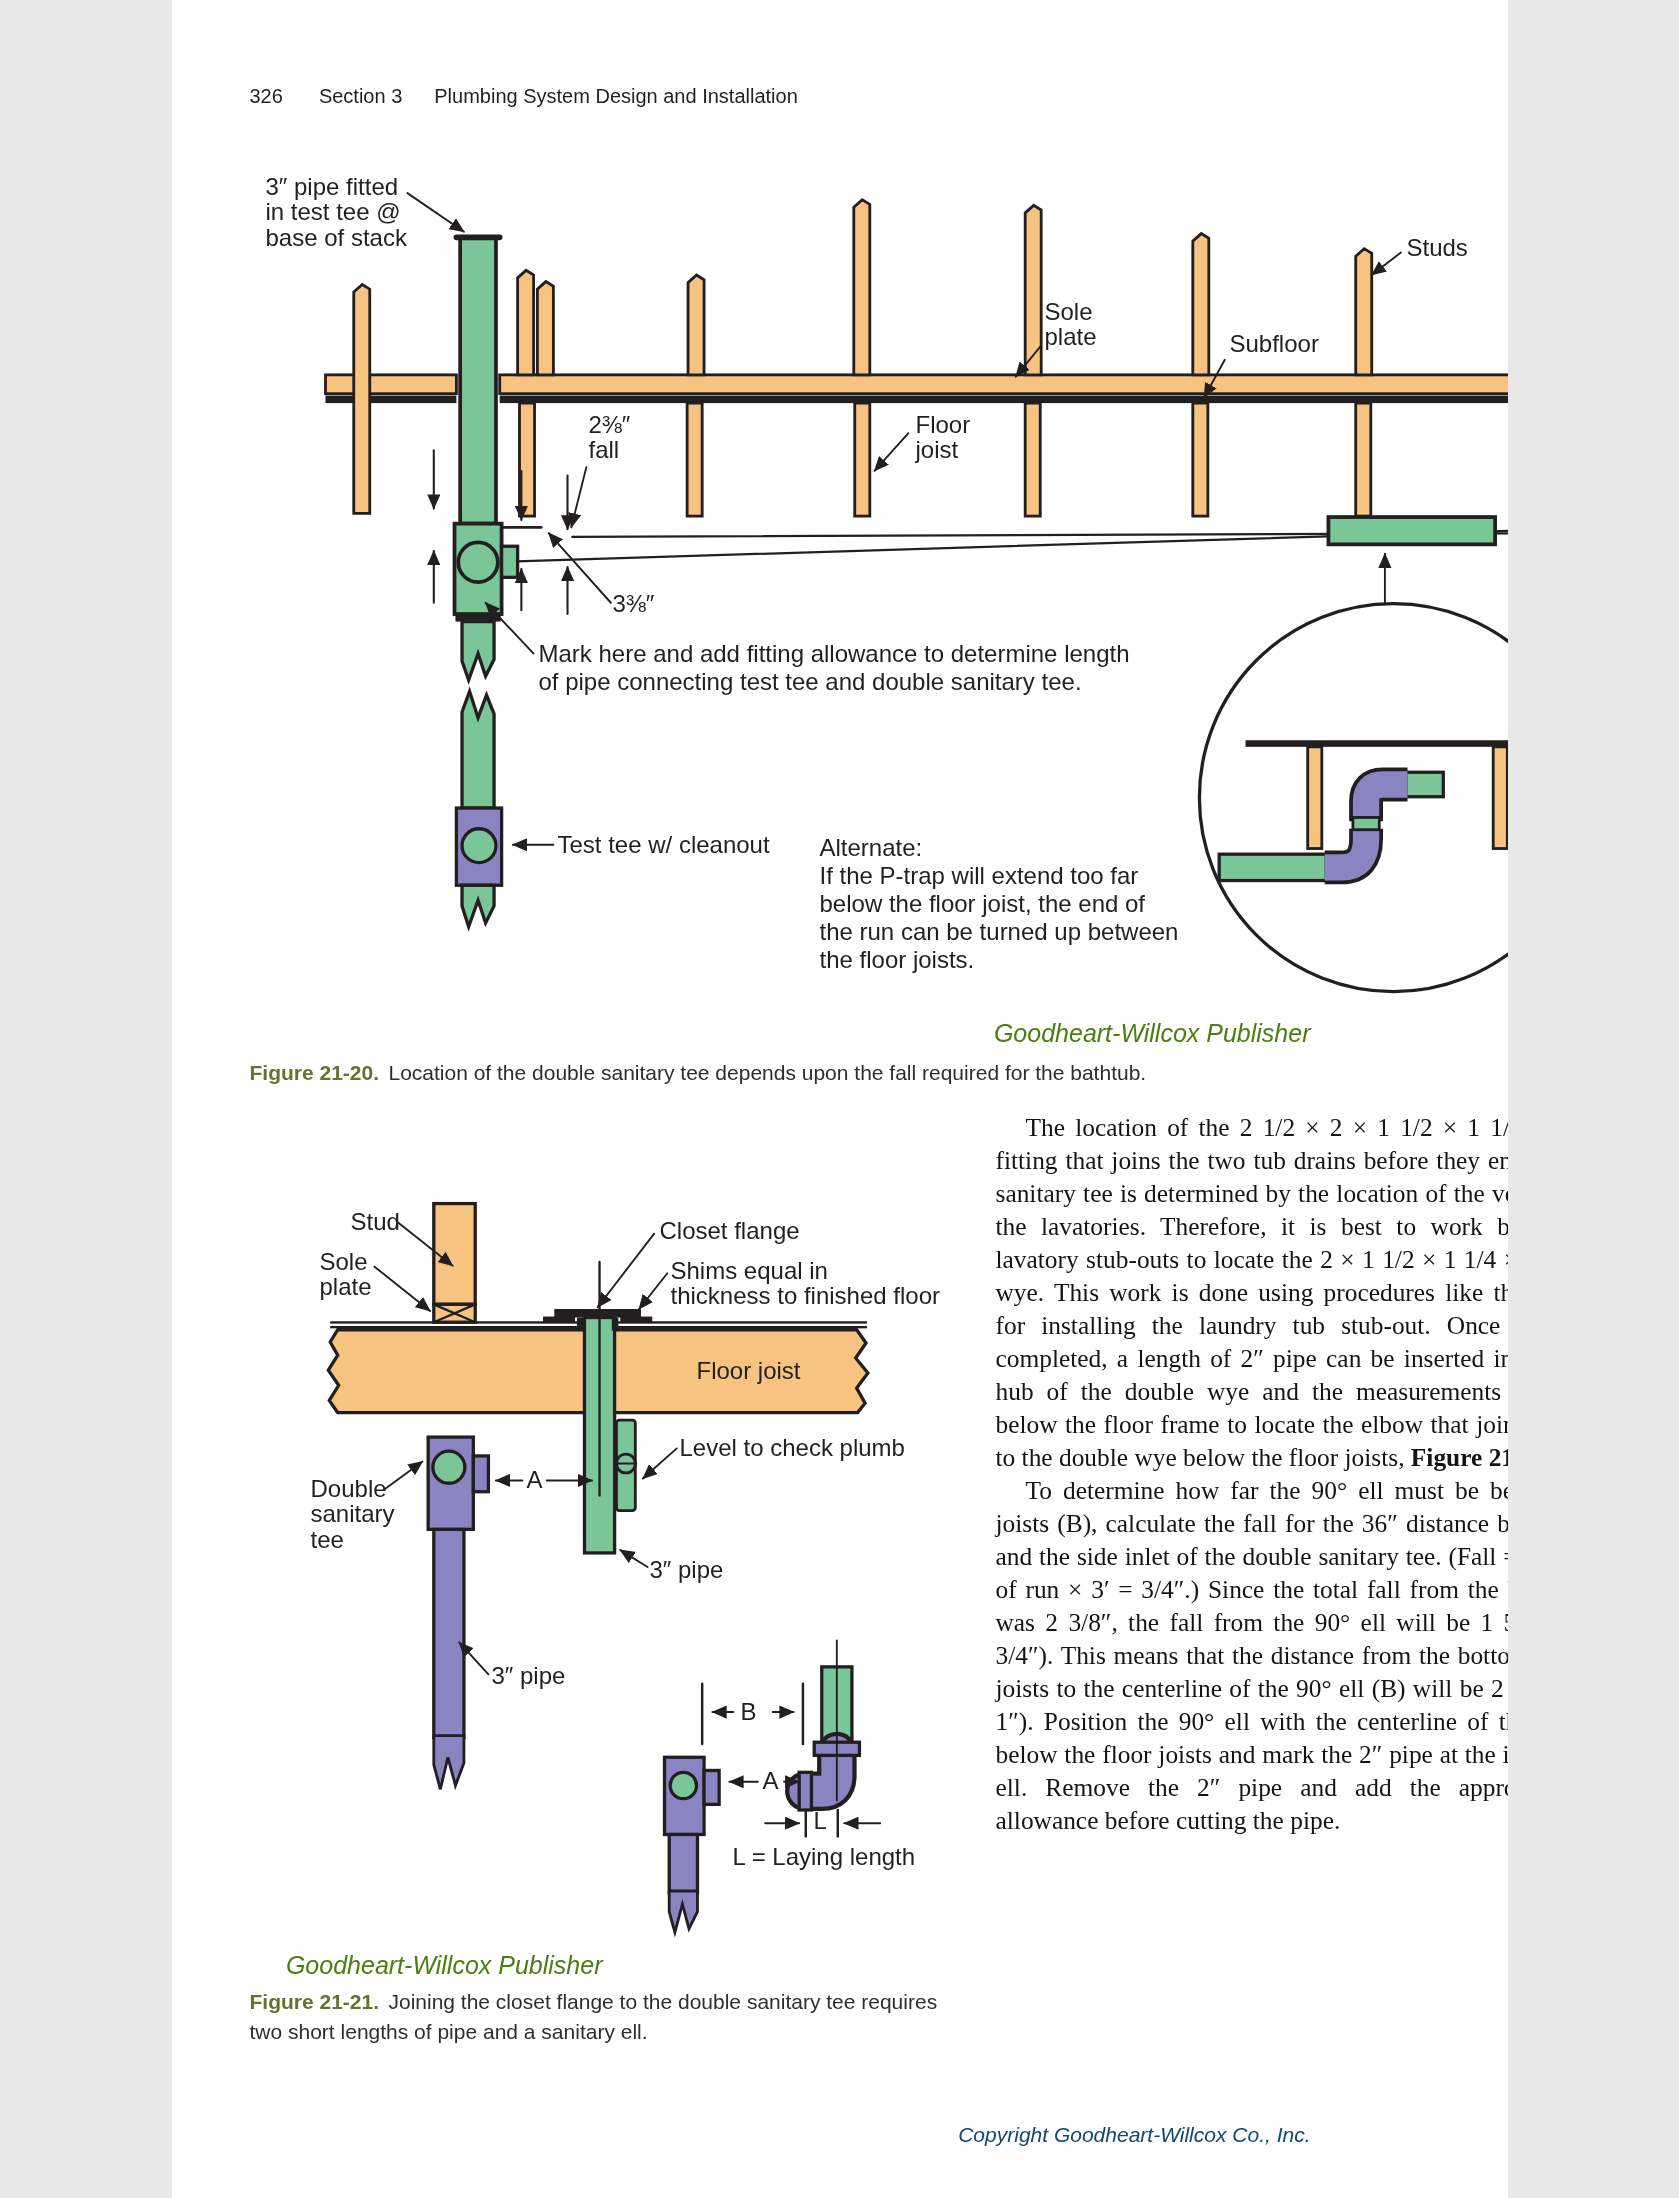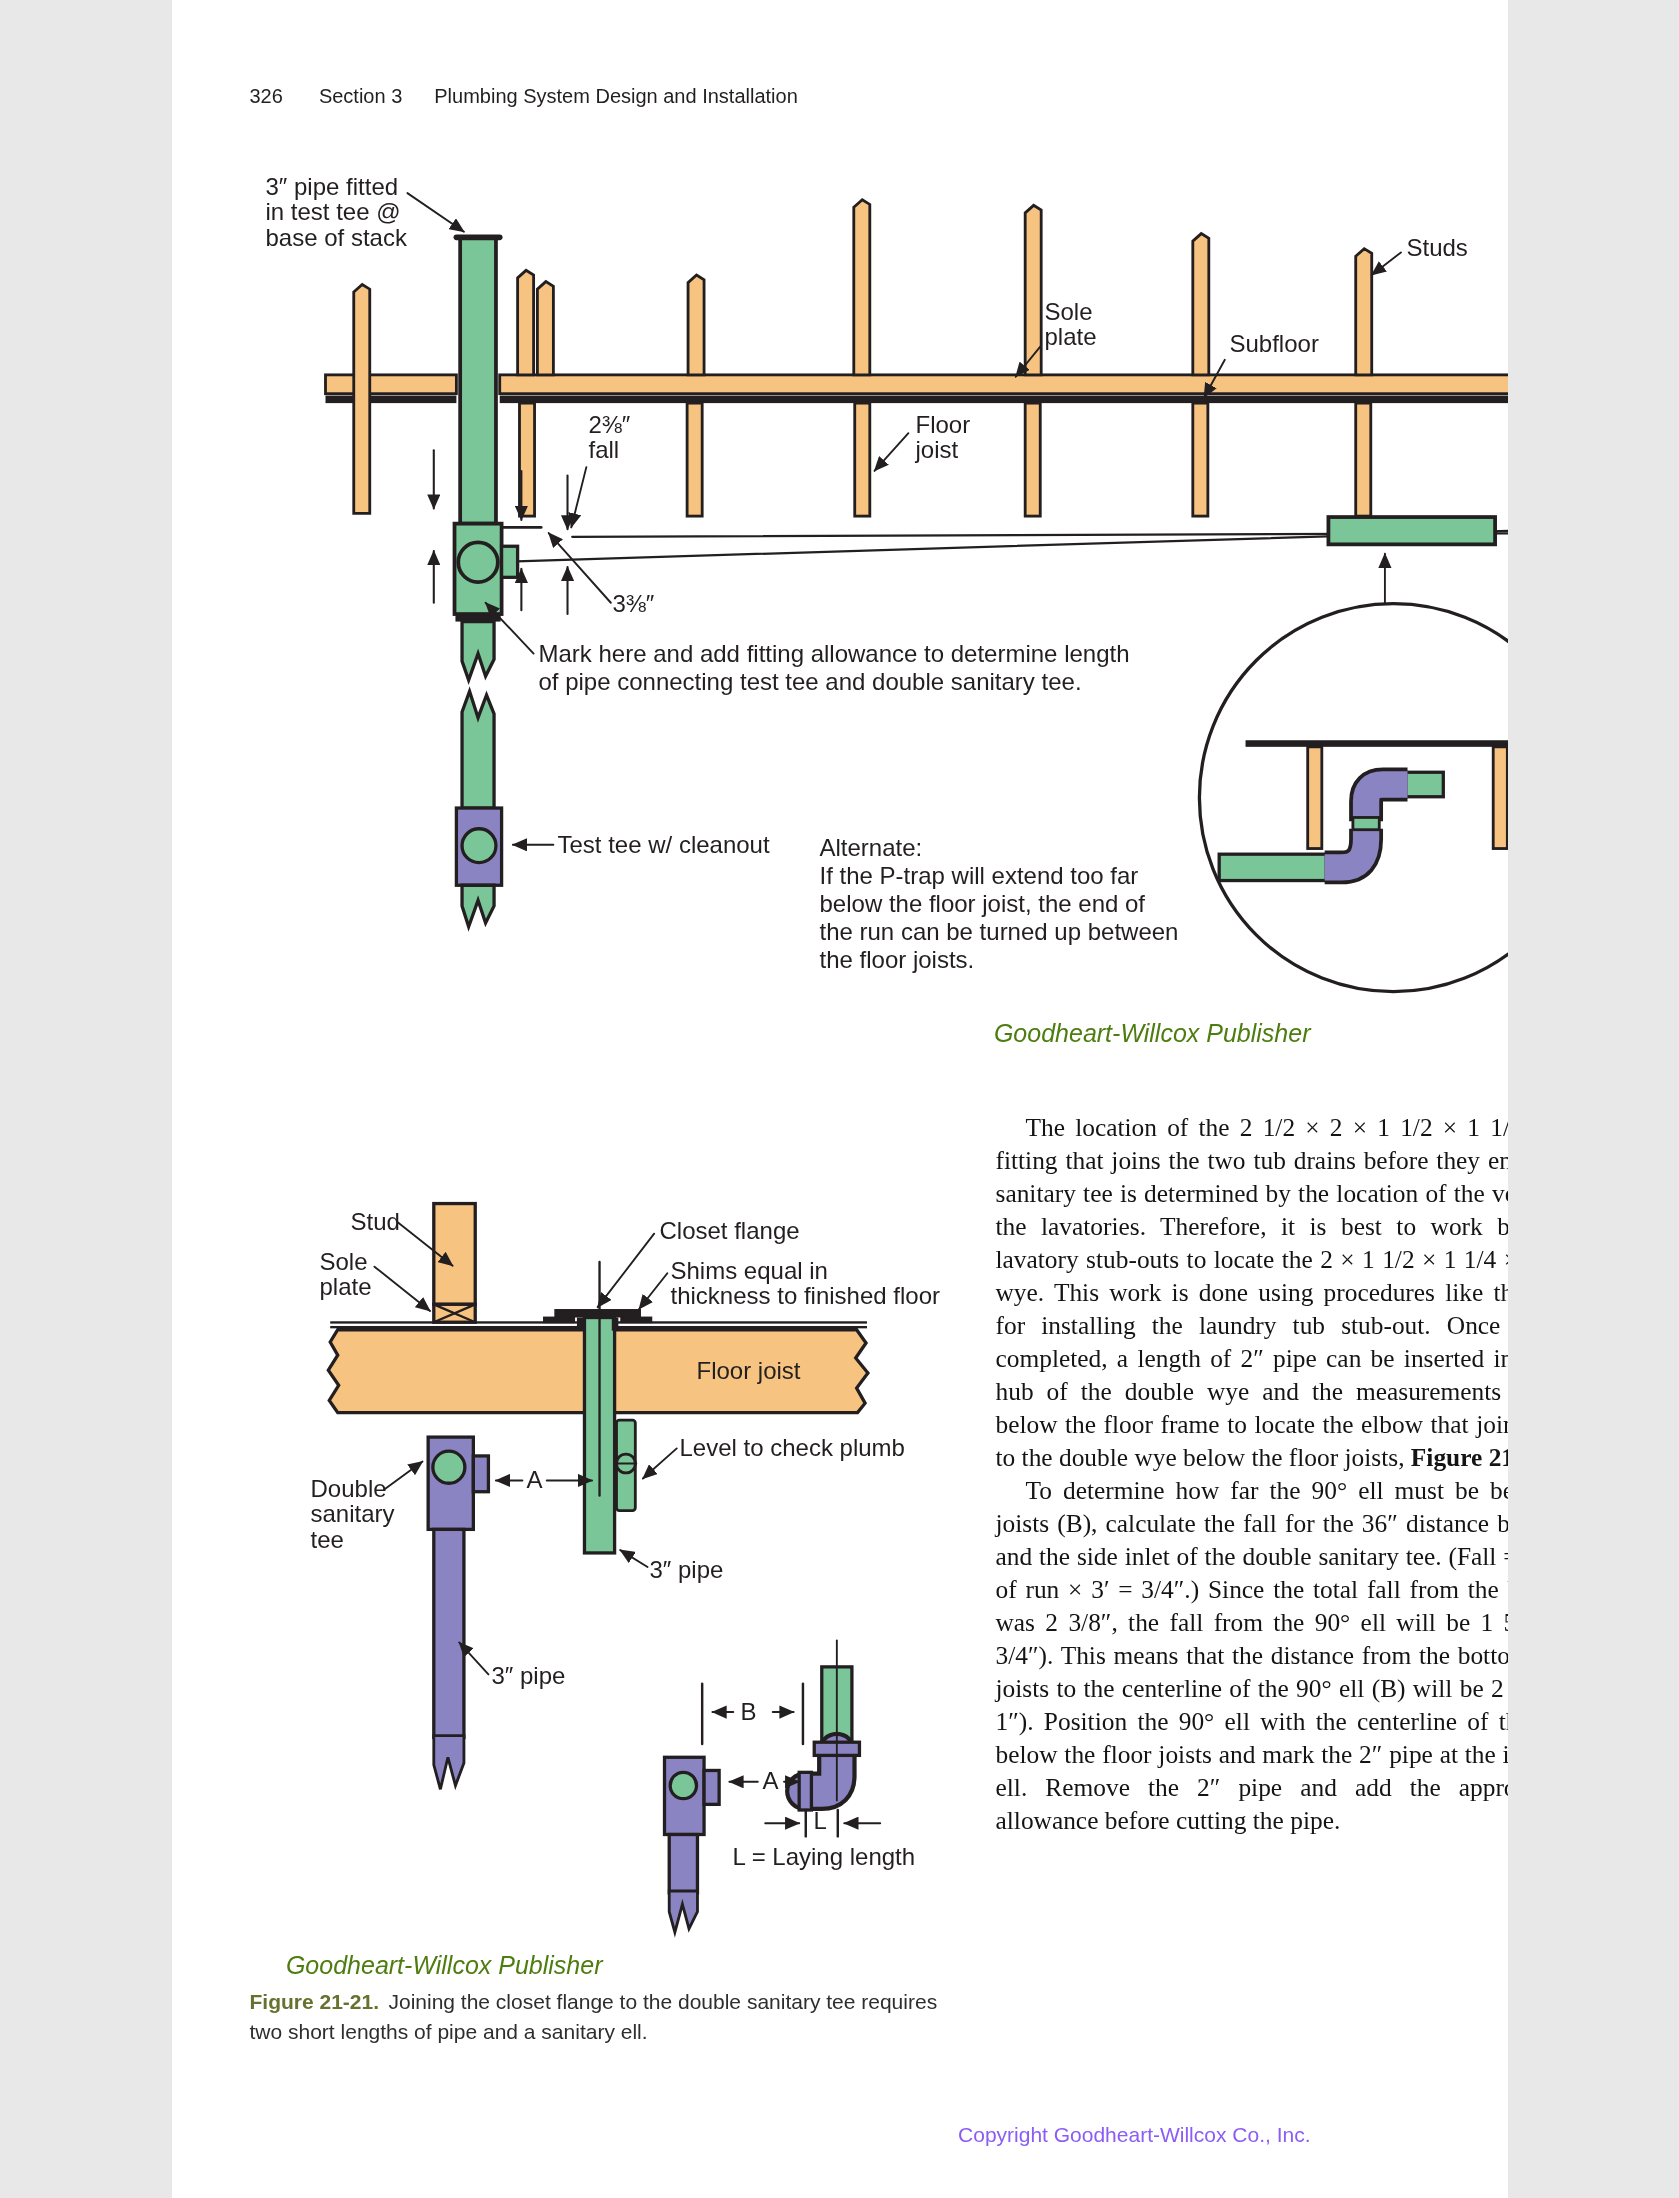--- a/index.html
+++ b/index.html
@@ -34,21 +34,21 @@
   .bodycol{
     position:absolute;left:824px;top:1111px;width:659px;
     font-family:"Liberation Serif", serif;
     font-size:25.4px;line-height:33px;
     text-align:justify;color:#141414;
   }
   .bodycol p{margin:0;text-indent:30px;}
   .bodycol .b{font-weight:bold;}
   .footer{
     position:absolute;right:197px;top:2123px;
-    font-size:21px;color:#8b5cf6;
+    font-size:21px;color:#0c4a6e;font-style:italic;
   }
 </style>
 </head>
 <body>
 
 <div class="page">
 
   <div class="header">
     <span class="pgnum">326</span>
     <span class="sect">Section 3</span>
@@ -260,20 +260,23 @@
   <div class="lbl lh30" style="left:367px;top:640px;">Mark here and add fitting allowance to determine length
 of pipe connecting test tee and double sanitary tee.</div>
   <div class="lbl" style="left:386px;top:832px;">Test tee w/ cleanout</div>
   <div class="lbl lh30" style="left:648px;top:834px;">Alternate:
 If the P-trap will extend too far
 below the floor joist, the end of
 the run can be turned up between
 the floor joists.</div>
   <div class="attr" style="right:197px;top:1019px;">Goodheart-Willcox Publisher</div>
 
+  <div class="caption" style="top:1058px;width:1318px;">
+    <span class="cap-label">Figure 21-20.</span><span>Location of the double sanitary tee depends upon the fall required for the bathtub.</span>
+  </div>
 
   <div class="bodycol">
     <p><span>The location of the 2 1/2 × 2 × 1 1/2 × 1 1/2 double wye fitting that joins the two tub drains before they enter the double sanitary tee is determined by the location of the vertical drain to the lavatories. Therefore, it is best to work back from the lavatory stub-outs to locate the 2 × 1 1/2 × 1 1/4 × 1 1/4 double wye. This work is done using procedures like those described for installing the laundry tub stub-out. Once this work is completed, a length of 2″ pipe can be inserted into the bottom hub of the double wye and the measurements can be made below the floor frame to locate the elbow that joins the 2″ stack to the double wye below the floor joists, </span><span class="b">Figure 21-22</span><span>.</span></p>
     <p>To determine how far the 90° ell must be below the floor joists (B), calculate the fall for the 36″ distance between the ell and the side inlet of the double sanitary tee. (Fall = 1/4″ per foot of run × 3′ = 3/4″.) Since the total fall from the bathtub P-trap was 2 3/8″, the fall from the 90° ell will be 1 5/8″ (2 3/8″ – 3/4″). This means that the distance from the bottom of the floor joists to the centerline of the 90° ell (B) will be 2 5/8″ (1 5/8″ + 1″). Position the 90° ell with the centerline of the hub 2 5/8″ below the floor joists and mark the 2″ pipe at the inlet to the 90° ell. Remove the 2″ pipe and add the appropriate fitting allowance before cutting the pipe.</p>
   </div>
 
   <div class="lbl" style="left:179px;top:1209px;">Stud</div>
   <div class="lbl" style="left:148px;top:1249px;">Sole
 plate</div>
   <div class="lbl" style="left:488px;top:1218px;">Closet flange</div>

